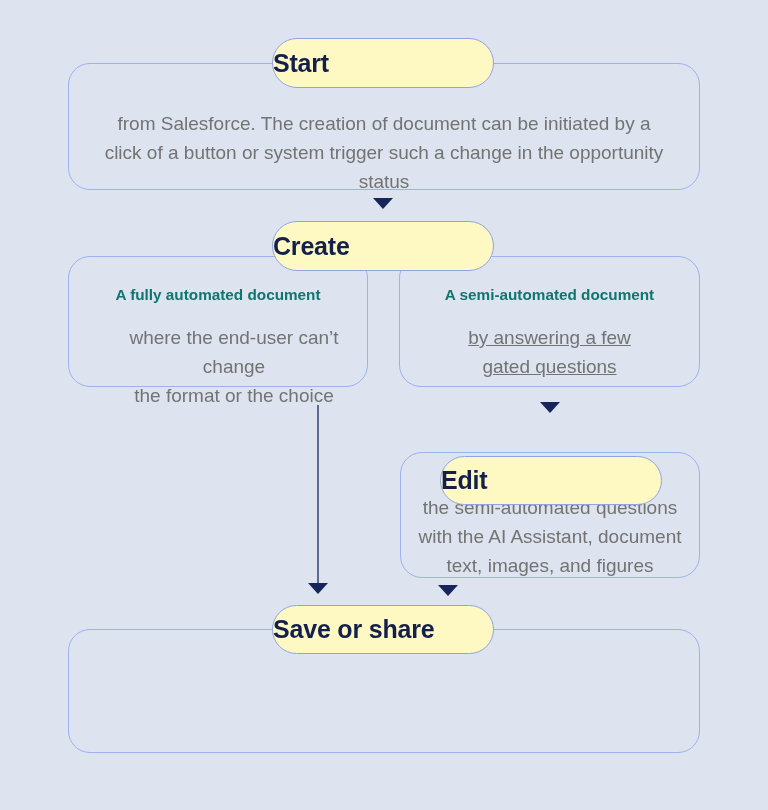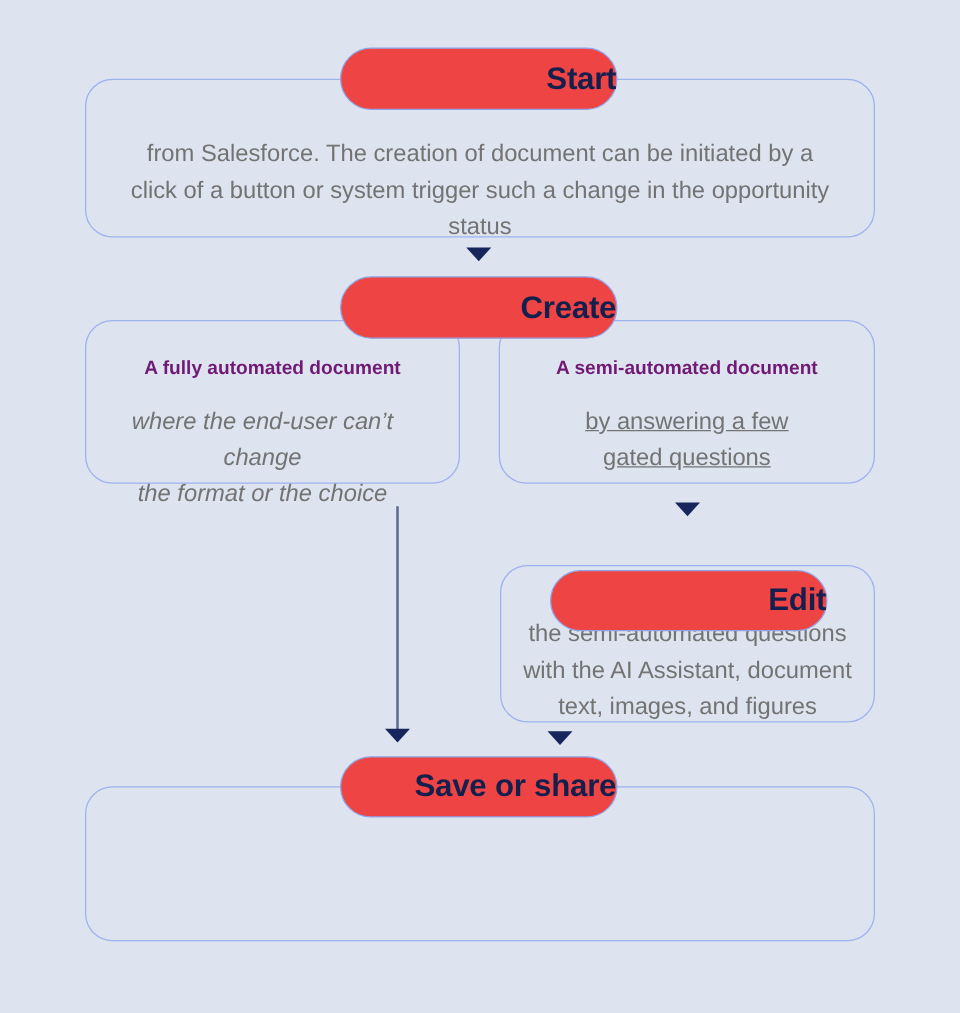--- a/index.html
+++ b/index.html
@@ -25,26 +25,26 @@
     box-sizing: border-box;
     border: 1.6px solid #9db2ef;
     border-radius: 22px;
     background: transparent;
   }
 
   
   .pill {
     position: absolute;
     box-sizing: border-box;
-    background: #ef4444;
+    background: #fef9c3;
     border: 1.6px solid #8fa4e6;
     border-radius: 999px;
     display: flex;
     align-items: center;
-    justify-content: flex-end;
+    justify-content: flex-start;
     color: #131f4d;
     font-weight: bold;
     letter-spacing: -0.2px;
     z-index: 5;
   }
   .pill-start  { font-size: 25px; }
   .pill-create { font-size: 25px; }
   .pill-edit   { font-size: 25px; margin-top: 28px; }
   .pill-save   { font-size: 25px; }
 
@@ -54,21 +54,21 @@
     text-align: center;
     color: #737373;
     font-size: 19px;
     line-height: 1.52;
   }
   .para b { font-weight: bold; }
 
   .head-label {
     position: absolute;
     text-align: center;
-    color: #701a75;
+    color: #0f766e;
     font-size: 15.3px;
     font-weight: bold;
     line-height: 1.5;
   }
 
   
   .arrow {
     position: absolute;
     width: 0;
     height: 0;
@@ -100,21 +100,21 @@
   <div class="arrow" style="left:373px; top:198px;"></div>
 
   <div class="stage-box" style="left:68px; top:256px; width:300px; height:131px;"></div>
   <div class="stage-box" style="left:399px; top:256px; width:301px; height:131px;"></div>
 
   <div class="pill pill-create" style="left:272px; top:221px; width:222px; height:50px;">
     <span>Create</span>
   </div>
 
   <div class="head-label" style="left:80px; top:284px; width:276px;">A fully automated document</div>
-  <div class="para" style="left:72px; top:324px; width:276px;font-style:italic;">
+  <div class="para" style="left:96px; top:324px; width:276px;">
     <span>where the end-user can’t change</span><br>
     <span>the format or the choice</span>
   </div>
 
   <div class="head-label" style="left:411px; top:284px; width:277px;">A semi-automated document</div>
   <div class="para" style="left:411px; top:324px; width:277px;text-decoration:underline;">
     <span>by answering a few</span><br>
     <span>gated questions</span>
   </div>
 

